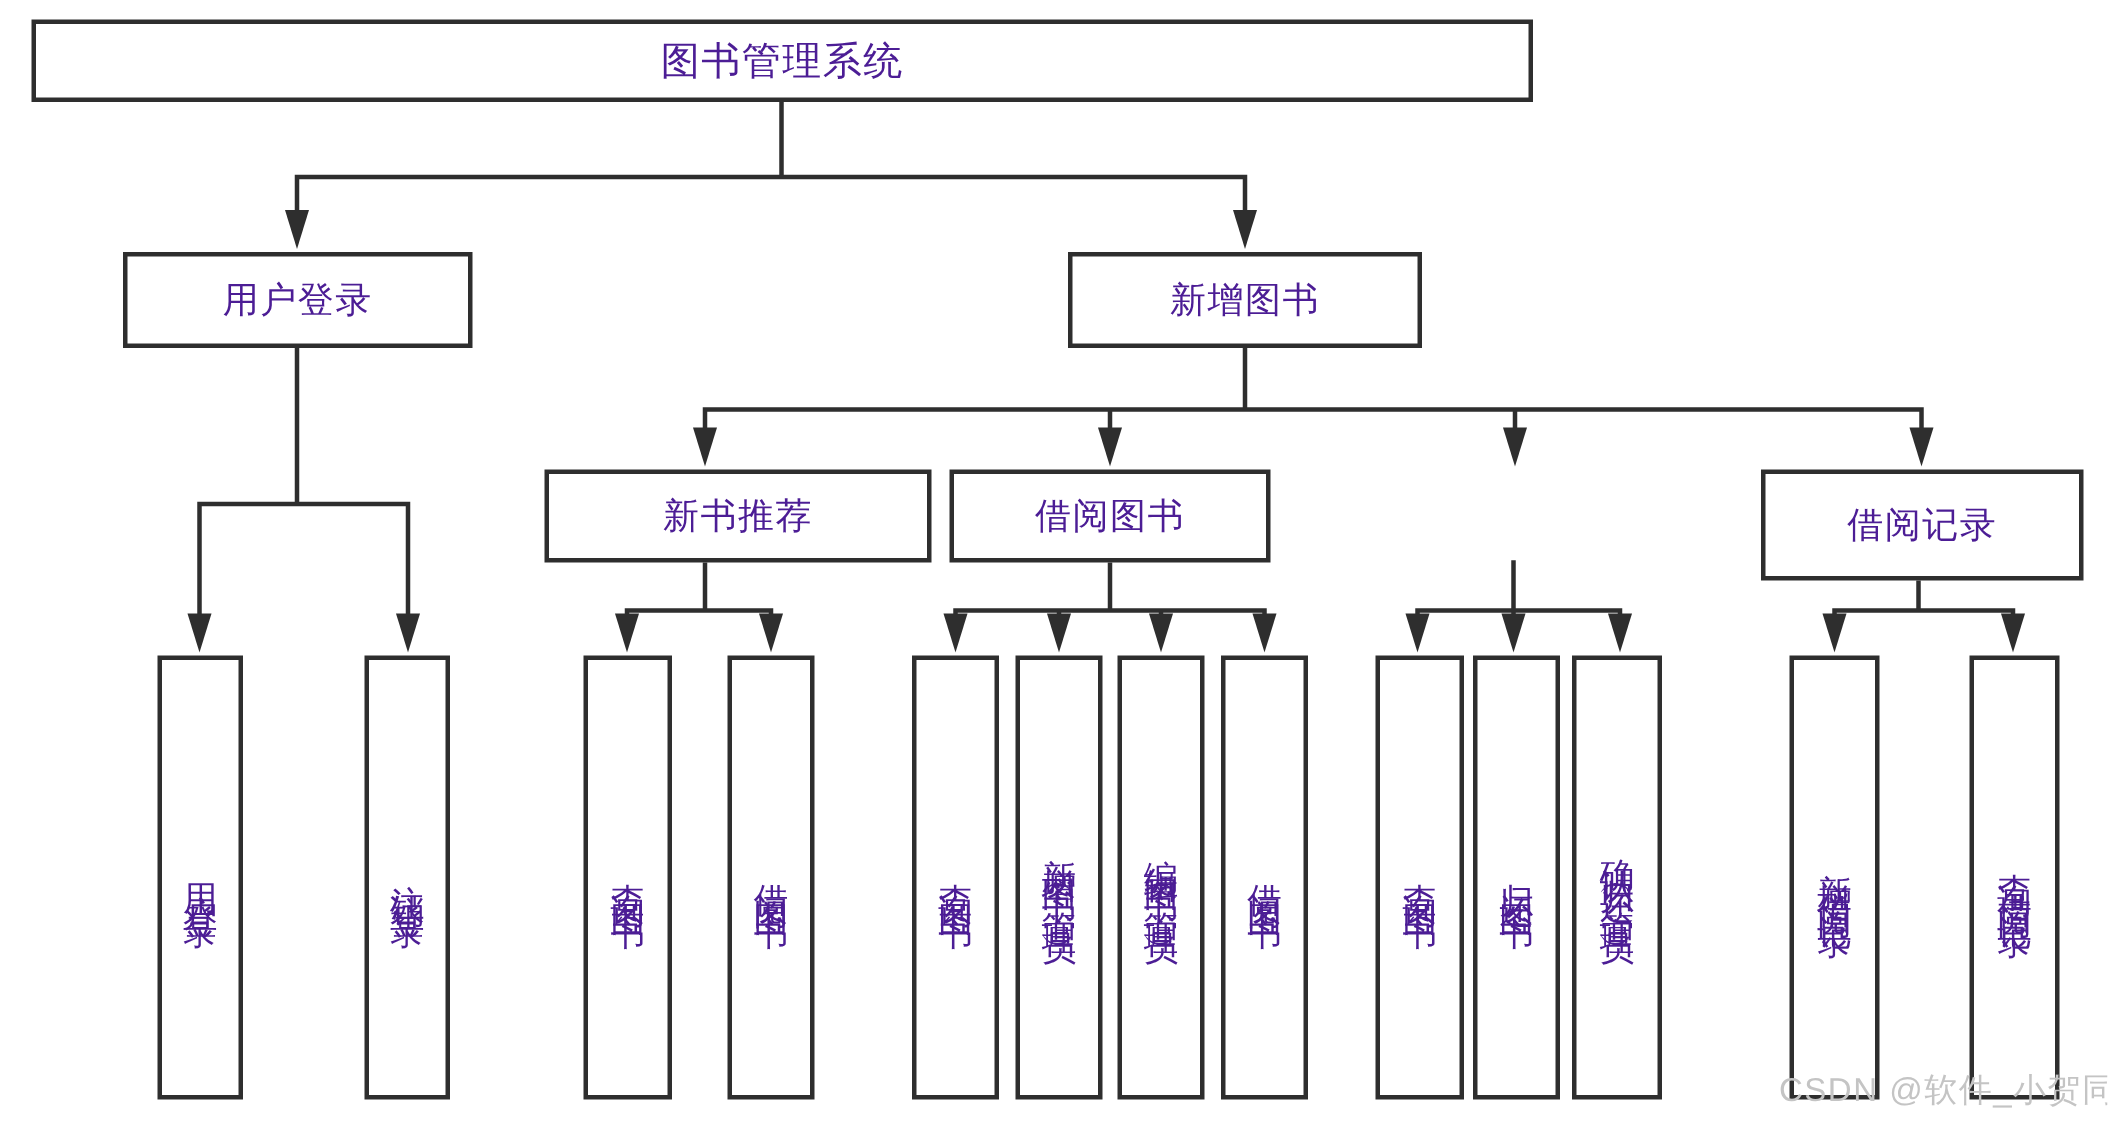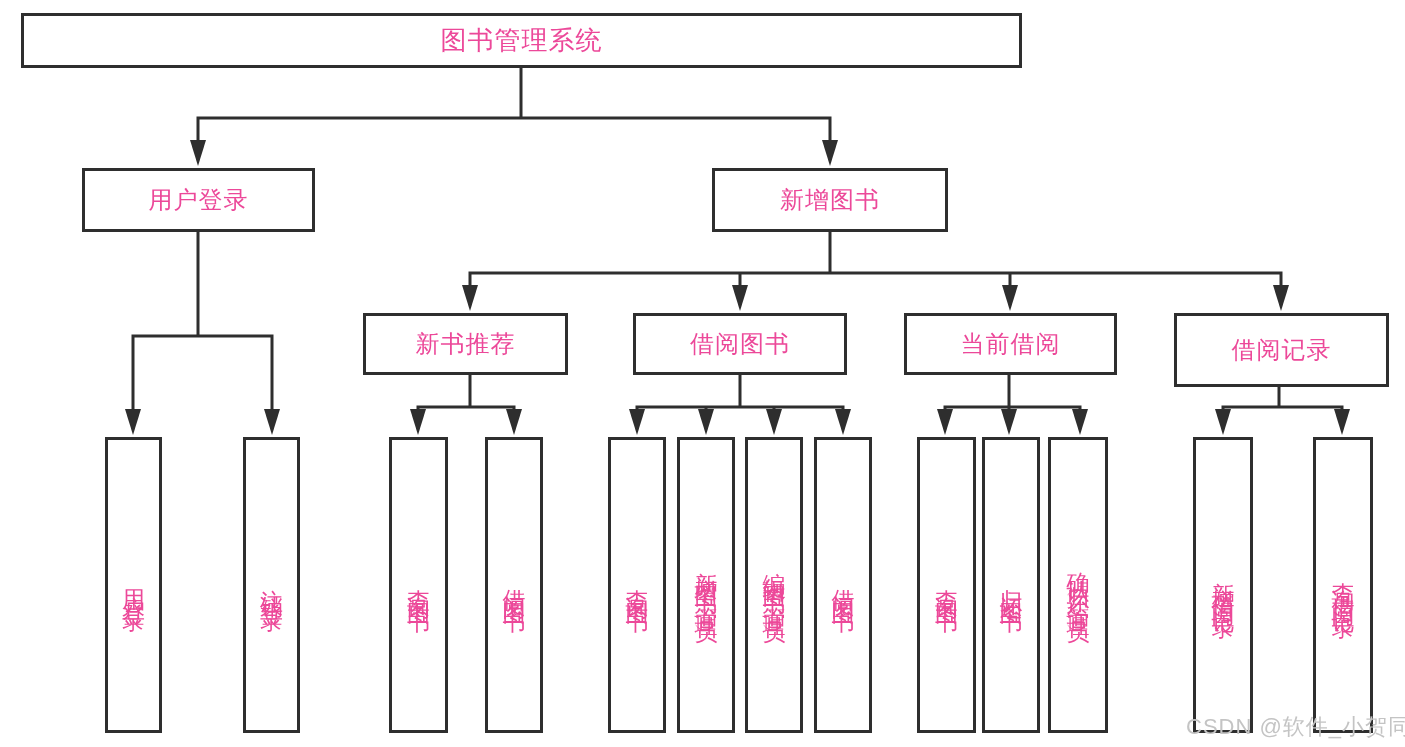--- a/index.html
+++ b/index.html
@@ -20,21 +20,21 @@
   }
   .box {
     position: absolute;
     box-sizing: border-box;
     border: 3px solid #2e2e2e;
     background: #ffffff;
     display: flex;
     align-items: center;
     justify-content: center;
     text-align: center;
-    color: #ec4899;
+    color: #4c1d95;
   }
   .box.title { font-size: 26px; letter-spacing: 1px; }
   .box.h { font-size: 24px; letter-spacing: 1px; }
   .box.v {
     writing-mode: vertical-rl;
     text-orientation: mixed;
     font-size: 23px;
     letter-spacing: 7px;
     line-height: 1;
   }
@@ -93,23 +93,22 @@
       <polygon points="1223,435 1215,409 1231,409"></polygon>
       <polygon points="1342,435 1334,409 1350,409"></polygon>
     </g>
   </svg>
 
   <div class="box title" style="left:21px; top:13px; width:1001px; height:55px;">图书管理系统</div>
 
   <div class="box h" style="left:82px; top:168px; width:233px; height:64px;">用户登录</div>
   <div class="box h" style="left:712px; top:168px; width:236px; height:64px;">新增图书</div>
 
-  <div class="box h" style="left:363px; top:313px; width:205px; height:62px;">新书推荐</div>
+  <div class="box h" style="left:363px; top:313px; width:258px; height:62px;">新书推荐</div>
   <div class="box h" style="left:633px; top:313px; width:214px; height:62px;">借阅图书</div>
-  <div class="box h" style="left:904px; top:313px; width:213px; height:62px;">当前借阅</div>
   <div class="box h" style="left:1174px; top:313px; width:215px; height:74px;">借阅记录</div>
 
   <div class="box v" style="left:105px; top:437px; width:57px; height:296px;">用户登录</div>
   <div class="box v" style="left:243px; top:437px; width:57px; height:296px;">注销登录</div>
 
   <div class="box v" style="left:389px; top:437px; width:59px; height:296px;">查询图书</div>
   <div class="box v" style="left:485px; top:437px; width:58px; height:296px;">借阅图书</div>
 
   <div class="box v" style="left:608px; top:437px; width:58px; height:296px;">查询图书</div>
   <div class="box v" style="left:677px; top:437px; width:58px; height:296px;">新增图书（管理员）</div>

